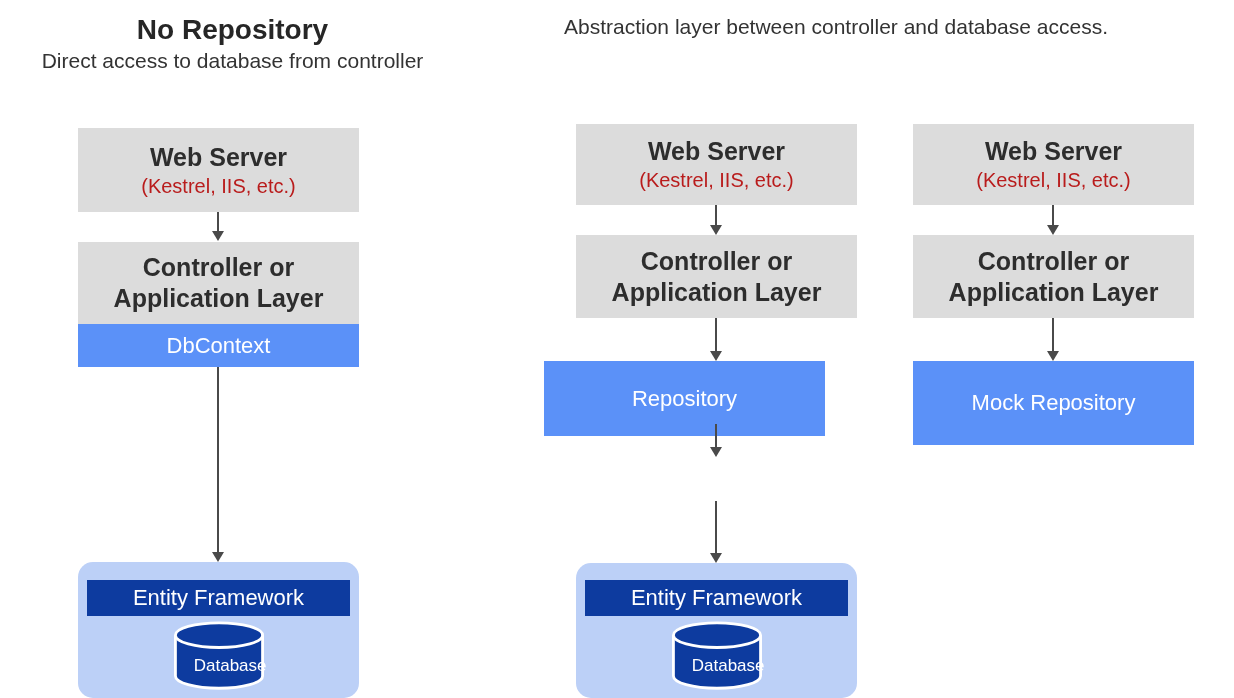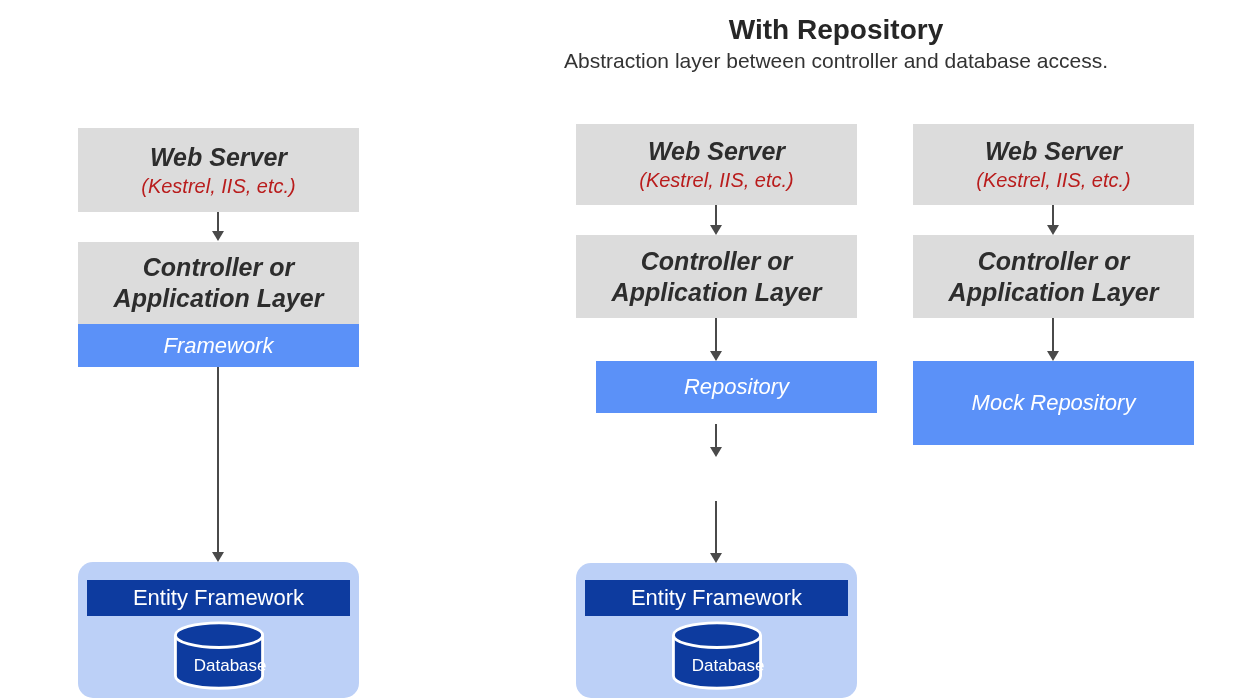--- a/index.html
+++ b/index.html
@@ -14,21 +14,21 @@
   html,body{margin:0;padding:0;background:#ffffff;}
   body{font-family:"Liberation Sans", sans-serif; color:var(--text-dark);}
   .canvas{position:relative;width:1234px;height:698px;background:#fff;overflow:hidden;}
 
   
   .hdr{position:absolute;text-align:center;}
   .hdr-title{font-size:28px;font-weight:700;line-height:34px;color:#262626;}
   .hdr-sub{font-size:21px;line-height:27px;color:#333333;}
 
   
-  .box{position:absolute;box-sizing:border-box;display:flex;flex-direction:column;align-items:center;justify-content:center;font-style:italic;}
+  .box{position:absolute;box-sizing:border-box;display:flex;flex-direction:column;align-items:center;justify-content:center;}
   .gray{background:var(--box-gray);color:var(--text-dark);}
   .blue{background:var(--accent-blue);color:var(--text-light);}
   .box-title{font-size:25px;font-weight:700;line-height:31px;color:#2d2d2d;}
   .box-sub{font-size:20px;line-height:26px;color:#b91c1c;}
   .blue-label{font-size:22px;line-height:26px;color:var(--text-light);}
 
   
   .efc{position:absolute;background:var(--light-blue);border-radius:15px;}
   .ef-bar{position:absolute;left:9px;right:9px;background:var(--navy);display:flex;align-items:center;justify-content:center;}
   .ef-label{font-size:22px;color:var(--text-light);}
@@ -40,43 +40,46 @@
   .arrow{position:absolute;width:14px;transform:translateX(-7px);}
   .arrow .shaft{position:absolute;left:5.75px;top:0;bottom:9px;width:2.5px;background:var(--arrow);}
   .arrow .head{position:absolute;bottom:0;left:1px;width:0;height:0;
     border-left:6px solid transparent;border-right:6px solid transparent;border-top:10px solid var(--arrow);}
 </style>
 </head>
 <body>
 
 <div class="canvas">
 
+  <div class="hdr" style="left:10px;top:13px;width:445px;">
+    <div class="hdr-title">No Repository</div>
+    <div class="hdr-sub">Direct access to database from controller</div>
+  </div>
 
   <div class="hdr" style="left:560px;top:13px;width:552px;">
-    <div class="hdr-title">With Repository</div>
     <div class="hdr-sub">Abstraction layer between controller and database access.</div>
   </div>
 
   <div class="box gray" style="left:78px;top:128px;width:281px;height:84px;">
     <div class="box-title">Web Server</div>
     <div class="box-sub">(Kestrel, IIS, etc.)</div>
   </div>
 
   <div class="arrow" style="left:218px;top:212px;height:29px;">
       <span class="shaft"></span>
       <span class="head"></span>
     </div>
 
   <div class="box gray" style="left:78px;top:242px;width:281px;height:82px;">
     <div class="box-title">Controller or</div>
     <div class="box-title">Application Layer</div>
   </div>
 
   <div class="box blue" style="left:78px;top:324px;width:281px;height:43px;">
-    <div class="blue-label">Framework</div>
+    <div class="blue-label">DbContext</div>
   </div>
 
   <div class="arrow" style="left:218px;top:367px;height:195px;">
       <span class="shaft"></span>
       <span class="head"></span>
     </div>
 
   <div class="efc" style="left:78px;top:562px;width:281px;height:136px;">
     <div class="ef-bar" style="top:18px;height:36px;">
       <span class="ef-label">Entity Framework</span>
@@ -103,21 +106,21 @@
   <div class="box gray" style="left:576px;top:235px;width:281px;height:83px;">
     <div class="box-title">Controller or</div>
     <div class="box-title">Application Layer</div>
   </div>
 
   <div class="arrow" style="left:716px;top:318px;height:43px;">
       <span class="shaft"></span>
       <span class="head"></span>
     </div>
 
-  <div class="box blue" style="left:596px;top:361px;width:281px;height:52px;">
+  <div class="box blue" style="left:544px;top:361px;width:281px;height:75px;">
     <div class="blue-label">Repository</div>
   </div>
 
   <div class="arrow" style="left:716px;top:424px;height:33px;">
       <span class="shaft"></span>
       <span class="head"></span>
     </div>
 
 
   <div class="arrow" style="left:716px;top:501px;height:62px;">

